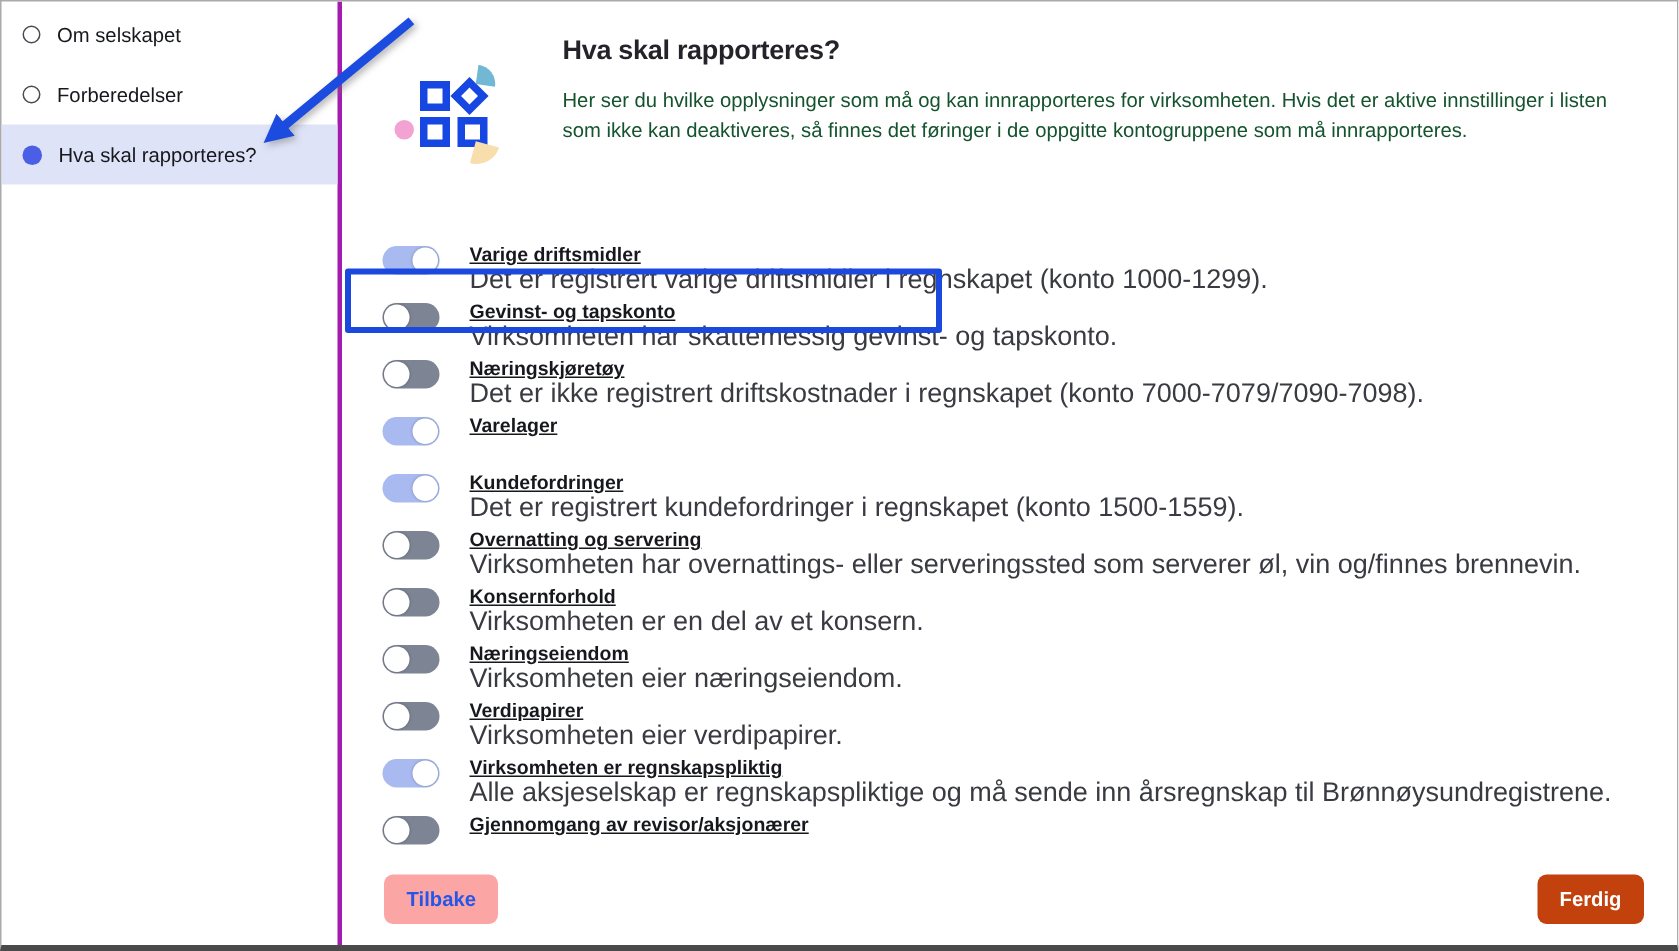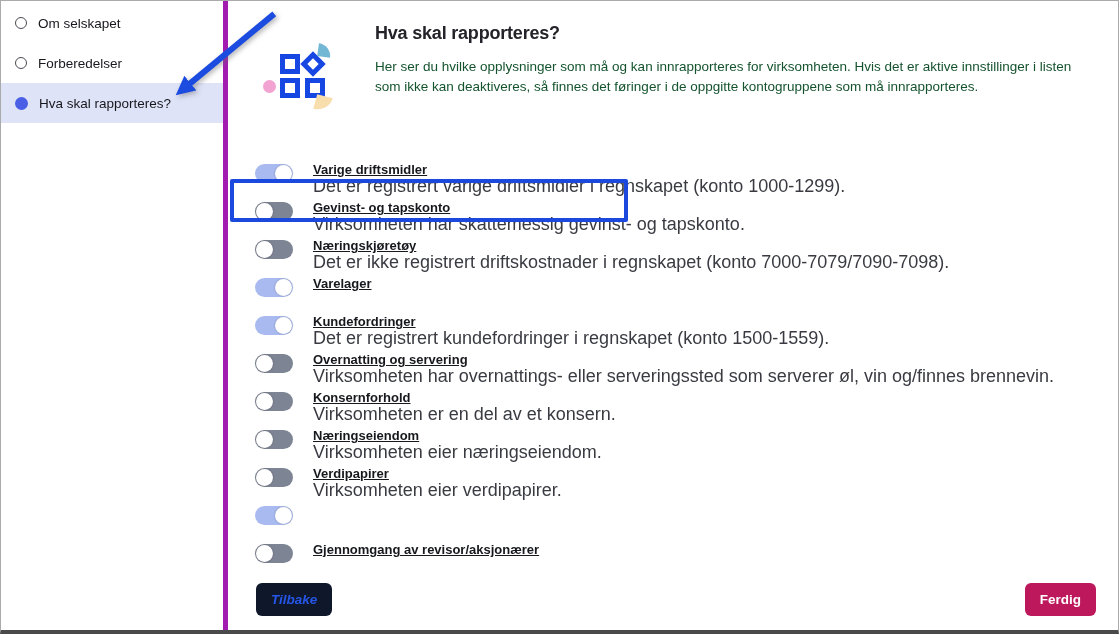--- a/index.html
+++ b/index.html
@@ -2,21 +2,21 @@
 <html><head>
 <meta charset="utf-8">
 <style>
   html,body{margin:0;padding:0;background:#ffffff;font-family:"Liberation Sans",sans-serif;}
   .window{
     position:relative;width:1119px;height:634px;box-sizing:border-box;
     border:1px solid #aaaaaa;border-bottom:4px solid #4a4a4a;
     background:#ffffff;overflow:hidden;display:flex;
   }
   
-  .sidebar{width:227px;box-sizing:border-box;border-right:5px solid #a21caf;padding-top:2px;flex:0 0 auto;}
+  .sidebar{width:227px;box-sizing:border-box;border-right:3px solid #a21caf;padding-top:2px;flex:0 0 auto;}
   .side-item{display:flex;align-items:center;height:40px;padding-left:14px;cursor:pointer;}
   .side-item.selected{background:#dfe3f8;}
   .radio{width:12px;height:12px;border-radius:50%;border:1.5px solid #4a4b52;box-sizing:border-box;flex:0 0 auto;}
   .side-item.selected .radio{border:none;background:#4a5fe6;width:13px;height:13px;}
   .side-label{margin-left:11px;font-size:13.5px;color:#17181d;}
   
   .main{flex:1 1 auto;display:flex;flex-direction:column;box-sizing:border-box;padding:20px 22px 14px 25px;overflow:hidden;}
   .header-row{display:flex;}
   .illustration{position:relative;width:80px;height:84px;margin:8px 39px 0 3px;flex:0 0 auto;}
   .ill-sq{position:absolute;width:20px;height:20px;border:5px solid #1747e3;box-sizing:border-box;}
@@ -38,22 +38,22 @@
   .switch.off{background:#7d8494;}
   .knob{position:absolute;top:1px;width:17px;height:17px;border-radius:50%;background:#ffffff;box-shadow:0 0 2px rgba(0,0,0,.3);}
   .switch.on .knob{right:1px;}
   .switch.off .knob{left:1px;}
   .ttext{margin-left:20px;}
   .tlabel{font-size:13px;font-weight:bold;color:#17181d;line-height:16px;text-decoration:underline;}
   .tdesc{font-size:18px;color:#3a3b42;line-height:17px;}
   
   .footer{margin-top:auto;display:flex;justify-content:space-between;align-items:center;padding-left:3px;}
   .btn{border:none;border-radius:6px;font-family:"Liberation Sans",sans-serif;font-size:13.5px;font-weight:bold;padding:9px 15px;cursor:pointer;}
-  .btn-back{background:#0f172a;color:#2556e8;font-style:italic;}
-  .btn-done{background:#be185d;color:#ffffff;}
+  .btn-back{background:#fca5a5;color:#2556e8;}
+  .btn-done{background:#c2410c;color:#ffffff;}
   
   .arrow-overlay{position:absolute;left:0;top:0;width:100%;height:100%;pointer-events:none;
     filter:drop-shadow(2px 2px 2.5px rgba(110,110,110,.5));}
   .highlight-rect{position:absolute;left:229px;top:178px;width:398px;height:43px;box-sizing:border-box;
     border:4px solid #1b49dd;border-radius:2px;pointer-events:none;}
 </style>
 </head>
 <body>
 
 <div class="window">
@@ -179,20 +179,24 @@
     <div class="ttext">
       <div class="tlabel">Verdipapirer</div>
       <div class="tdesc">Virksomheten eier verdipapirer.</div>
     </div>
   </div>
 
   <div class="trow">
     <div class="switch on">
       <div class="knob"></div>
     </div>
+    <div class="ttext">
+      <div class="tlabel">Virksomheten er regnskapspliktig</div>
+      <div class="tdesc">Alle aksjeselskap er regnskapspliktige og må sende inn årsregnskap til Brønnøysundregistrene.</div>
+    </div>
   </div>
 
   <div class="trow">
     <div class="switch off">
       <div class="knob"></div>
     </div>
     <div class="ttext">
       <div class="tlabel">Gjennomgang av revisor/aksjonærer</div>
     </div>
   </div>

